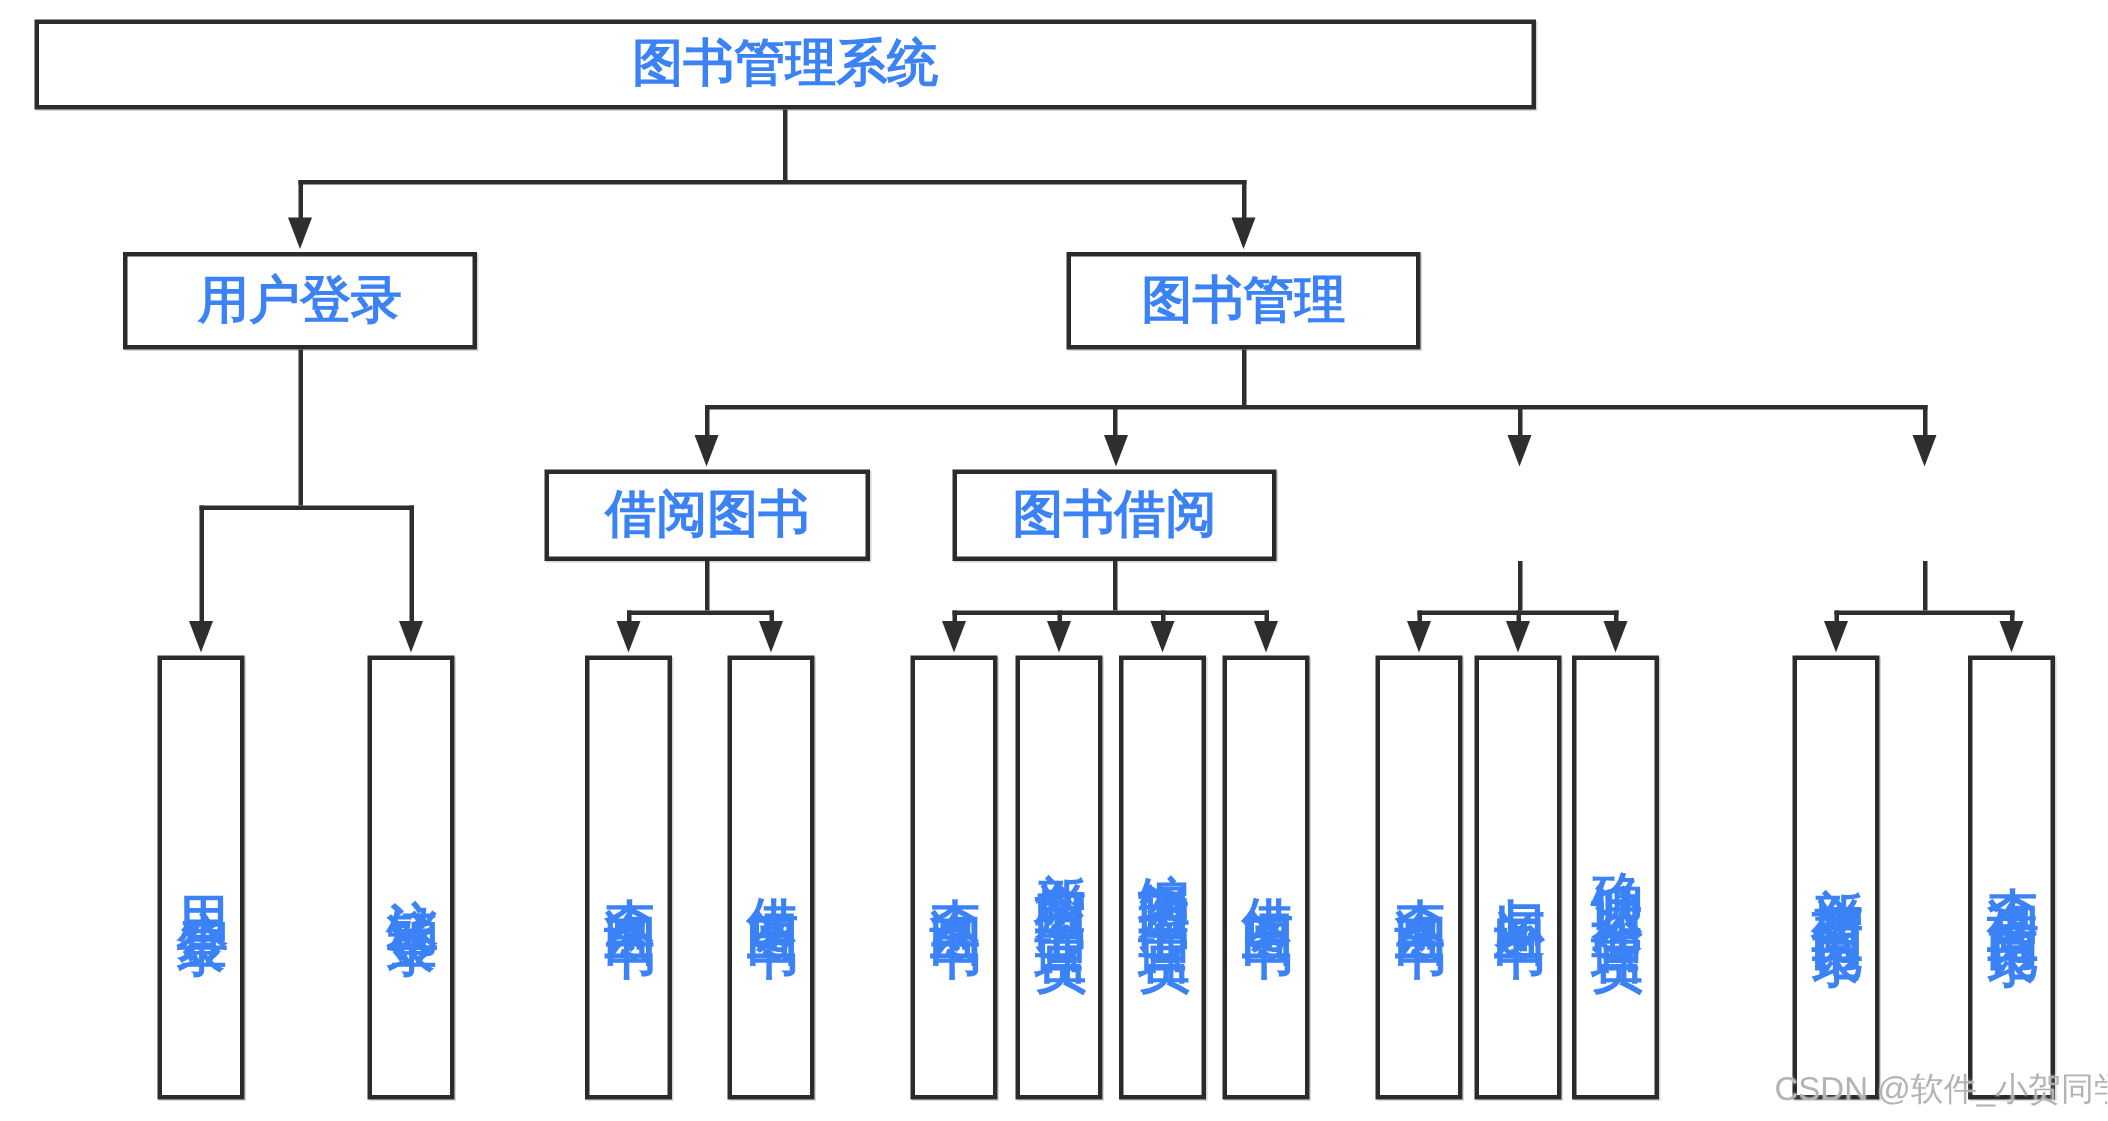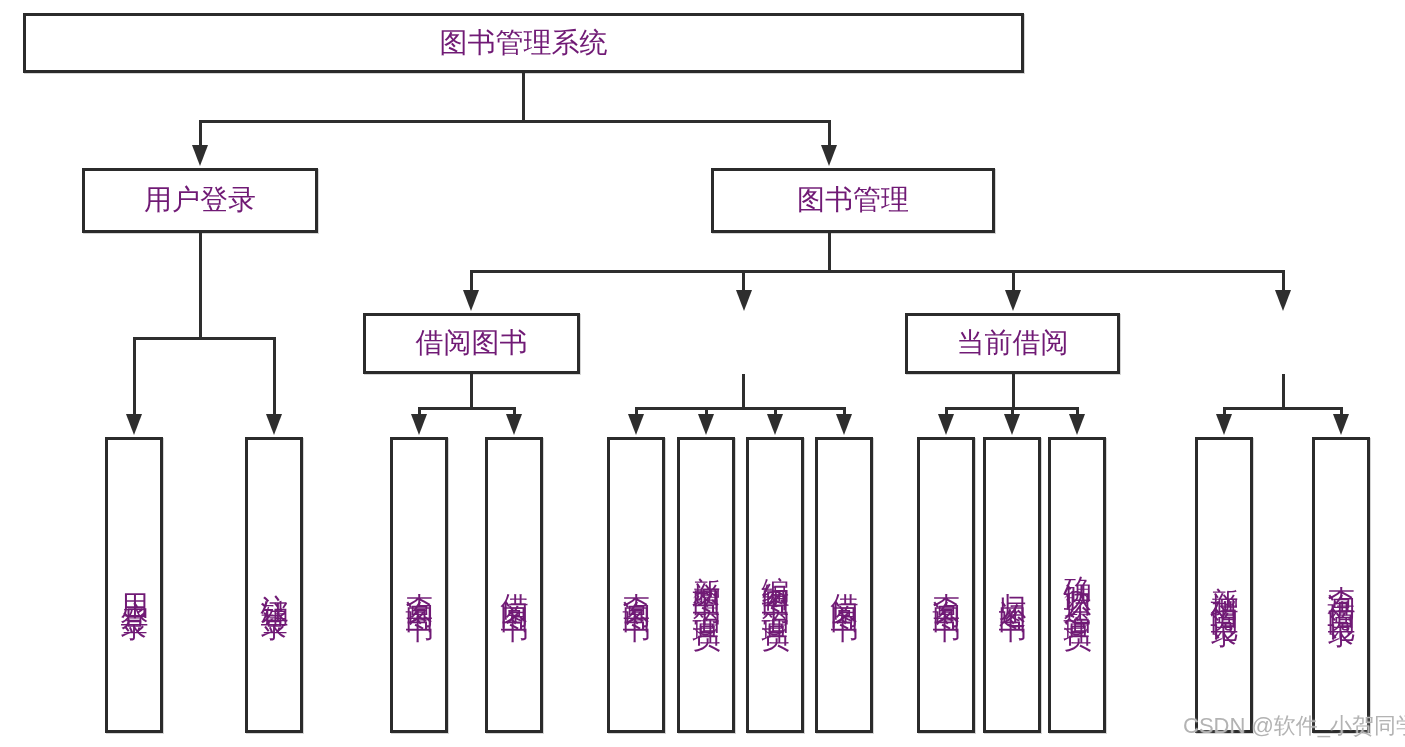--- a/index.html
+++ b/index.html
@@ -21,24 +21,25 @@
     position: absolute;
     box-sizing: border-box;
     border: 3px solid #2b2b2b;
     background: #ffffff;
     display: flex;
     align-items: center;
     justify-content: center;
     box-shadow: 1px 1px 0 rgba(90,90,90,0.25);
   }
   .box .lbl {
-    color: #701a75;
-    font-size: 28px;
+    color: #3b82f6;
+    font-size: 34px;
     line-height: 1.15;
     white-space: nowrap;
+    font-weight: bold;
   }
   .box.v .lbl {
     writing-mode: vertical-rl;
     text-orientation: upright;
     letter-spacing: 7px;
     white-space: normal;
   }
   .line {
     position: absolute;
     background: #2e2e2e;
@@ -74,21 +75,21 @@
   <div class="line" style="left:521.5px;top:73px;width:3px;height:47px"></div>
   <div class="line" style="left:198.5px;top:120px;width:632px;height:3px"></div>
   <div class="line" style="left:198.5px;top:120px;width:3px;height:30px"></div>
   <div class="arrow" style="left:192px;top:145px"></div>
   <div class="line" style="left:827.5px;top:120px;width:3px;height:30px"></div>
   <div class="arrow" style="left:821px;top:145px"></div>
 
   <div class="box h" style="left:82px;top:168px;width:236px;height:65px">
     <span class="lbl">用户登录</span>
   </div>
-  <div class="box h" style="left:711px;top:168px;width:284px;height:65px">
+  <div class="box h" style="left:711px;top:168px;width:236px;height:65px">
     <span class="lbl">图书管理</span>
   </div>
 
   <div class="line" style="left:198.5px;top:233px;width:3px;height:104px"></div>
   <div class="line" style="left:132.5px;top:337px;width:143px;height:3px"></div>
   <div class="line" style="left:132.5px;top:337px;width:3px;height:80px"></div>
   <div class="arrow" style="left:126px;top:414px"></div>
   <div class="line" style="left:272.5px;top:337px;width:3px;height:80px"></div>
   <div class="arrow" style="left:266px;top:414px"></div>
 
@@ -99,22 +100,22 @@
   <div class="line" style="left:742px;top:270px;width:3px;height:24px"></div>
   <div class="arrow" style="left:735.5px;top:290px"></div>
   <div class="line" style="left:1011.5px;top:270px;width:3px;height:24px"></div>
   <div class="arrow" style="left:1005px;top:290px"></div>
   <div class="line" style="left:1281.5px;top:270px;width:3px;height:24px"></div>
   <div class="arrow" style="left:1275px;top:290px"></div>
 
   <div class="box h" style="left:363px;top:313px;width:217px;height:61px">
     <span class="lbl">借阅图书</span>
   </div>
-  <div class="box h" style="left:905px;top:313px;width:215px;height:61px">
-    <span class="lbl">当前借阅</span>
+  <div class="box h" style="left:635px;top:313px;width:216px;height:61px">
+    <span class="lbl">图书借阅</span>
   </div>
 
   <div class="line" style="left:470px;top:374px;width:3px;height:33px"></div>
   <div class="line" style="left:417.5px;top:407px;width:98px;height:3px"></div>
   <div class="line" style="left:417.5px;top:407px;width:3px;height:11px"></div>
   <div class="arrow" style="left:411px;top:414px"></div>
   <div class="line" style="left:512.5px;top:407px;width:3px;height:11px"></div>
   <div class="arrow" style="left:506px;top:414px"></div>
 
   <div class="line" style="left:741.5px;top:374px;width:3px;height:33px"></div>

